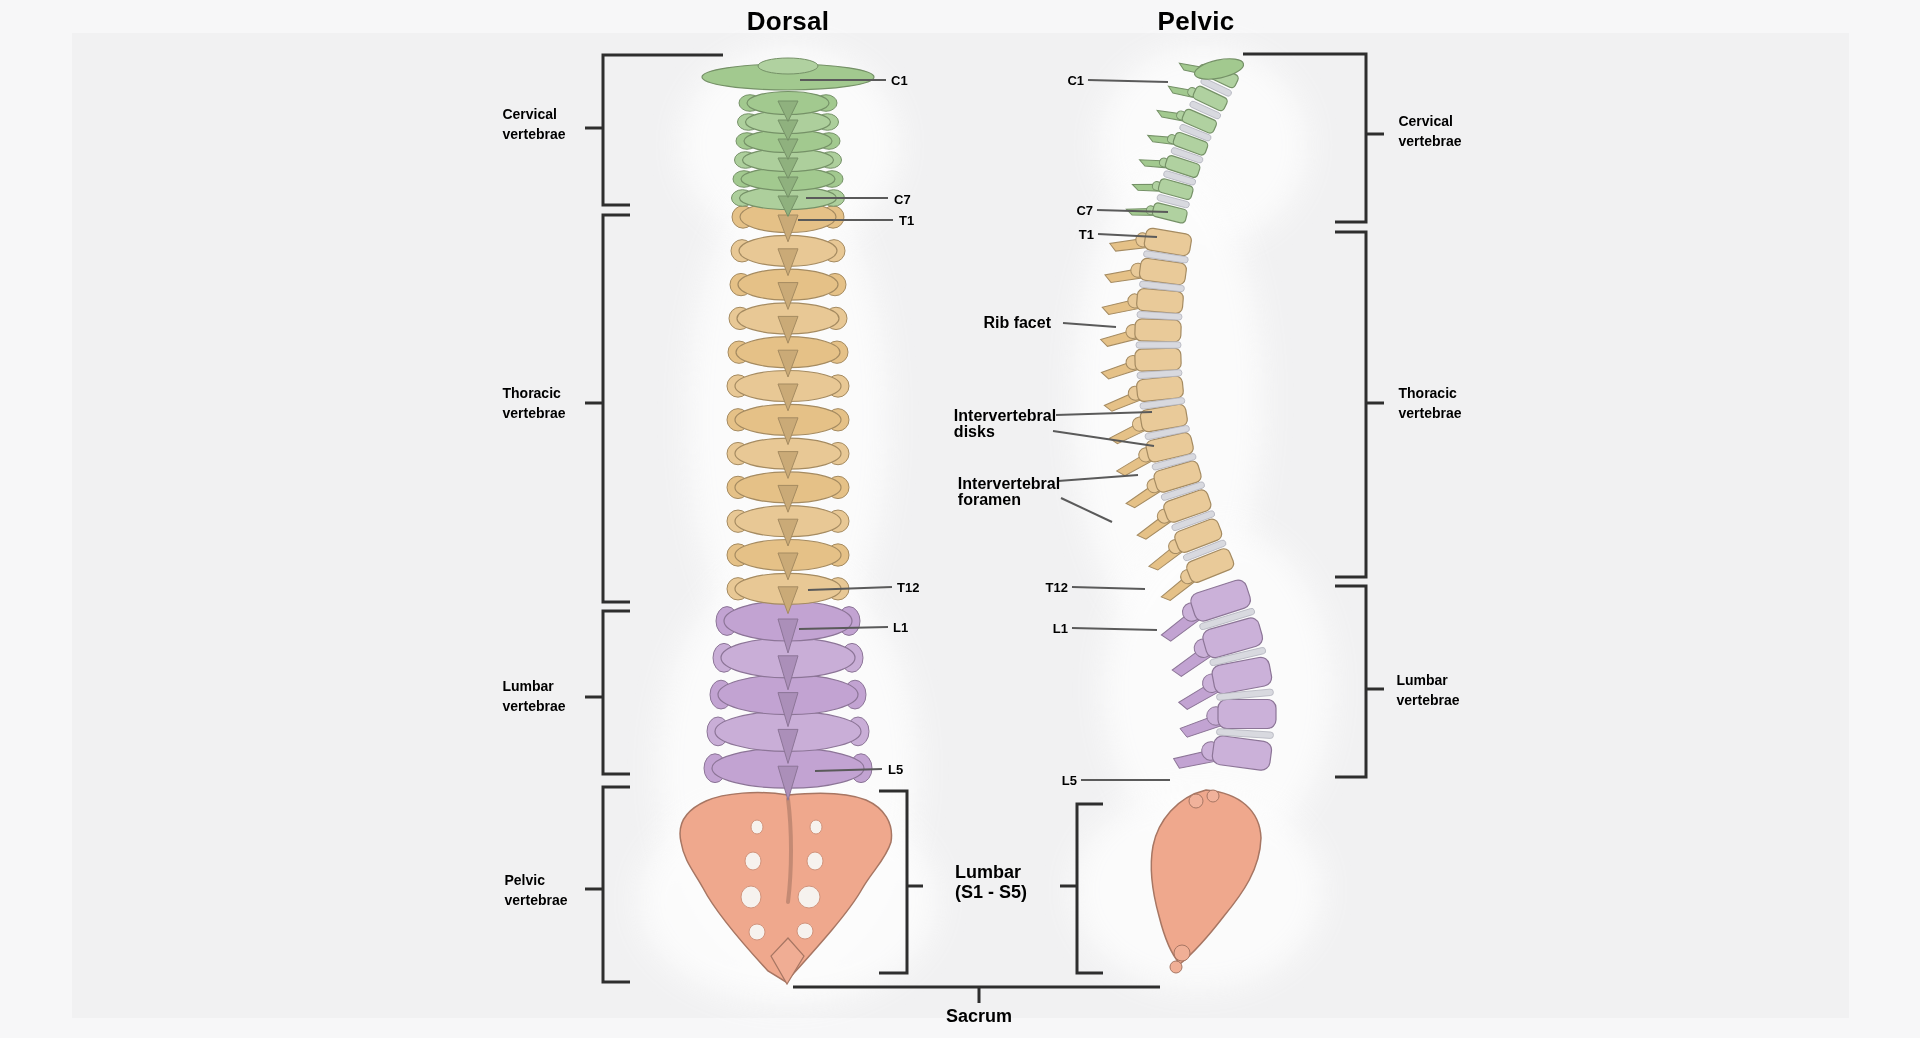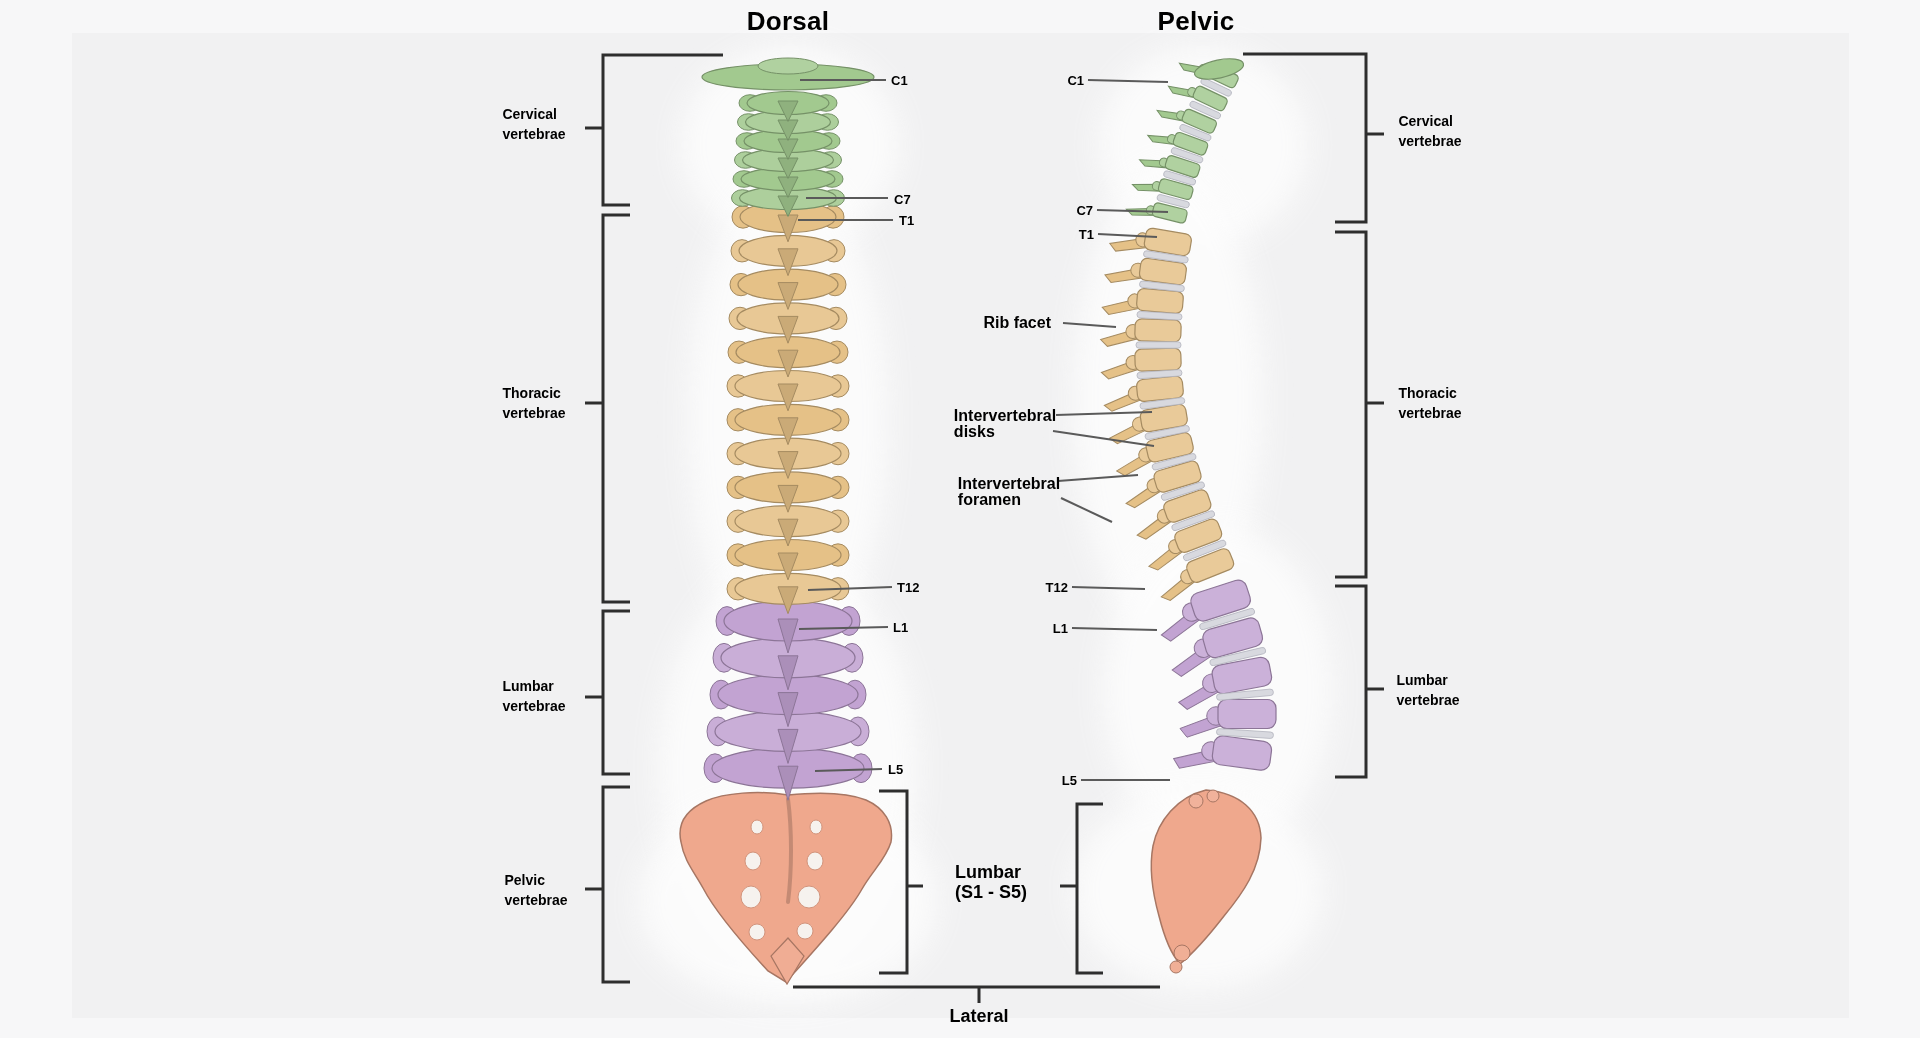--- a/index.html
+++ b/index.html
@@ -472,15 +472,15 @@
     <span>foramen</span>
   </div>
   <div class="label marker r" style="right:852px;top:587px">T12</div>
   <div class="label marker r" style="right:852px;top:628px">L1</div>
   <div class="label marker r" style="right:843px;top:780px">L5</div>
 
   <div class="label mid c" style="left:991px;top:882px">
     <span>Lumbar</span><br>
     <span>(S1 - S5)</span>
   </div>
-  <div class="label mid c" style="left:979px;top:1016px">Lateral</div>
+  <div class="label mid c" style="left:979px;top:1016px">Sacrum</div>
 
 </div>
 
 </body></html>

